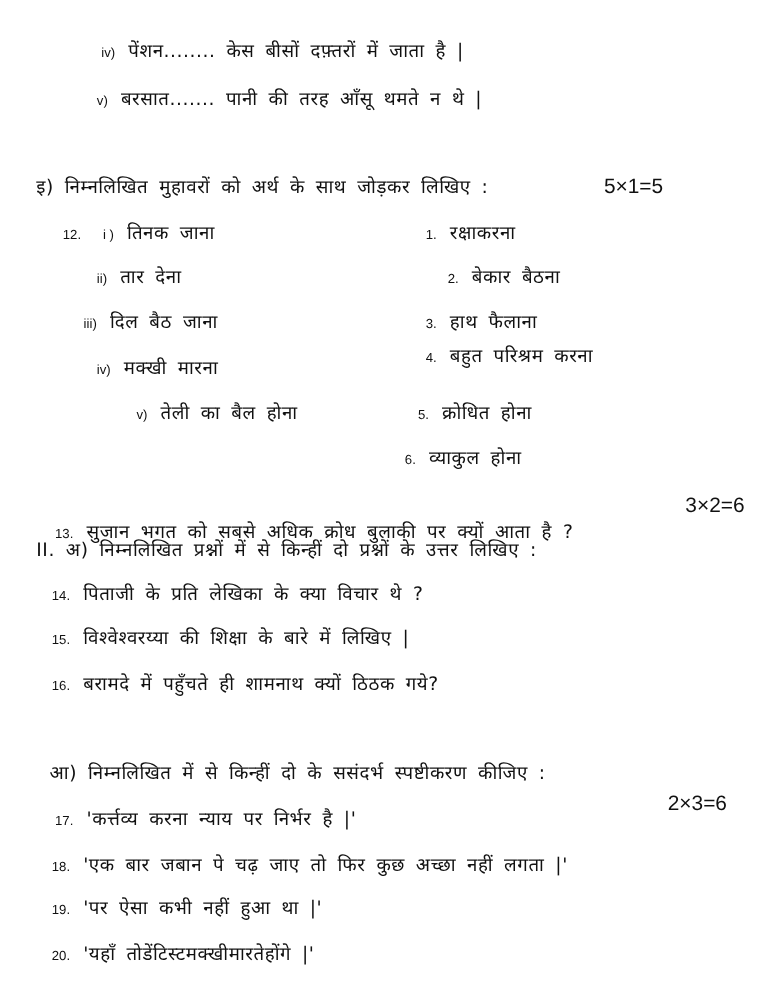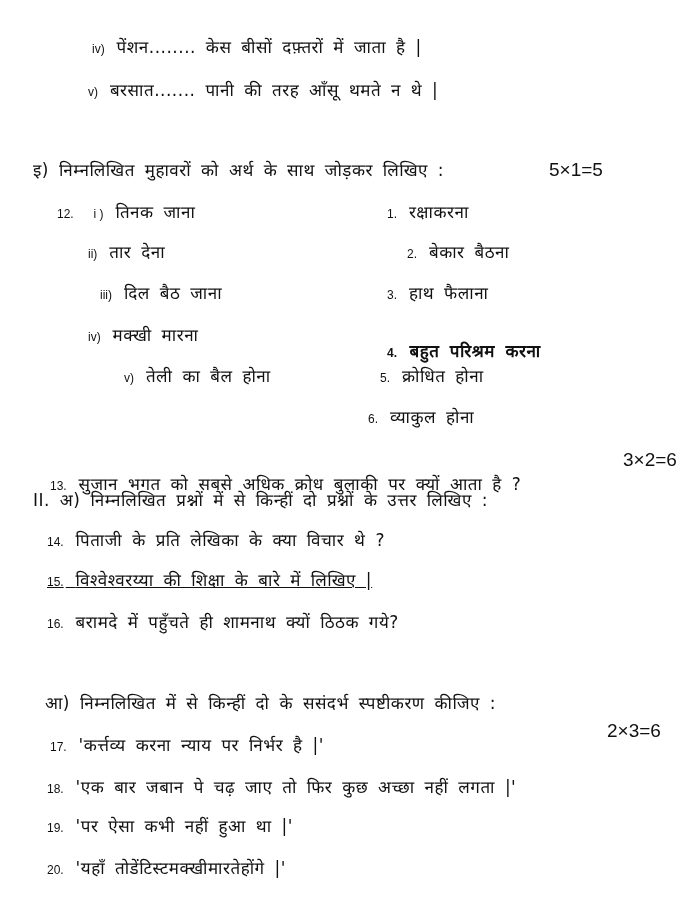--- a/index.html
+++ b/index.html
@@ -58,21 +58,21 @@
 
 <div class="line" style="left:57px; top:200px;">
   <span class="num">12.</span>
   <span class="num" style="margin-left:8px;">i )</span>
   <span>तिनक जाना</span>
 </div>
 <div class="line" style="left:88px; top:240px;">
   <span class="num">ii)</span>
   <span>तार देना</span>
 </div>
-<div class="line" style="left:100px; top:281px;">
+<div class="line" style="left:76px; top:281px;">
   <span class="num">iii)</span>
   <span>दिल बैठ जाना</span>
 </div>
 <div class="line" style="left:88px; top:323px;">
   <span class="num">iv)</span>
   <span>मक्खी मारना</span>
 </div>
 <div class="line" style="left:88px; top:364px;margin-left:36px;">
   <span class="num">v)</span>
   <span>तेली का बैल होना</span>
@@ -83,21 +83,21 @@
   <span>रक्षाकरना</span>
 </div>
 <div class="line" style="left:407px; top:240px;">
   <span class="num">2.</span>
   <span>बेकार बैठना</span>
 </div>
 <div class="line" style="left:387px; top:281px;">
   <span class="num">3.</span>
   <span>हाथ फैलाना</span>
 </div>
-<div class="line" style="left:387px; top:339px;font-weight:bold;">
+<div class="line" style="left:387px; top:312px;">
   <span class="num">4.</span>
   <span>बहुत परिश्रम करना</span>
 </div>
 <div class="line" style="left:380px; top:364px;">
   <span class="num">5.</span>
   <span>क्रोधित होना</span>
 </div>
 <div class="line" style="left:368px; top:405px;">
   <span class="num">6.</span>
   <span>व्याकुल होना</span>
@@ -110,21 +110,21 @@
 <div class="marks" style="left:623px; top:448px;">3×2=6</div>
 
 <div class="line" style="left:50px; top:472px;">
   <span class="num">13.</span>
   <span>सुजान भगत को सबसे अधिक क्रोध बुलाकी पर क्यों आता है ?</span>
 </div>
 <div class="line" style="left:47px; top:528px;">
   <span class="num">14.</span>
   <span>पिताजी के प्रति लेखिका के क्या विचार थे ?</span>
 </div>
-<div class="line" style="left:47px; top:568px;text-decoration:underline;">
+<div class="line" style="left:47px; top:568px;">
   <span class="num">15.</span>
   <span>विश्वेश्वरय्या की शिक्षा के बारे में लिखिए |</span>
 </div>
 <div class="line" style="left:47px; top:610px;">
   <span class="num">16.</span>
   <span>बरामदे में पहुँचते ही शामनाथ क्यों ठिठक गये?</span>
 </div>
 
 <div class="line" style="left:45px; top:691px;">
   <span>आ)</span>

